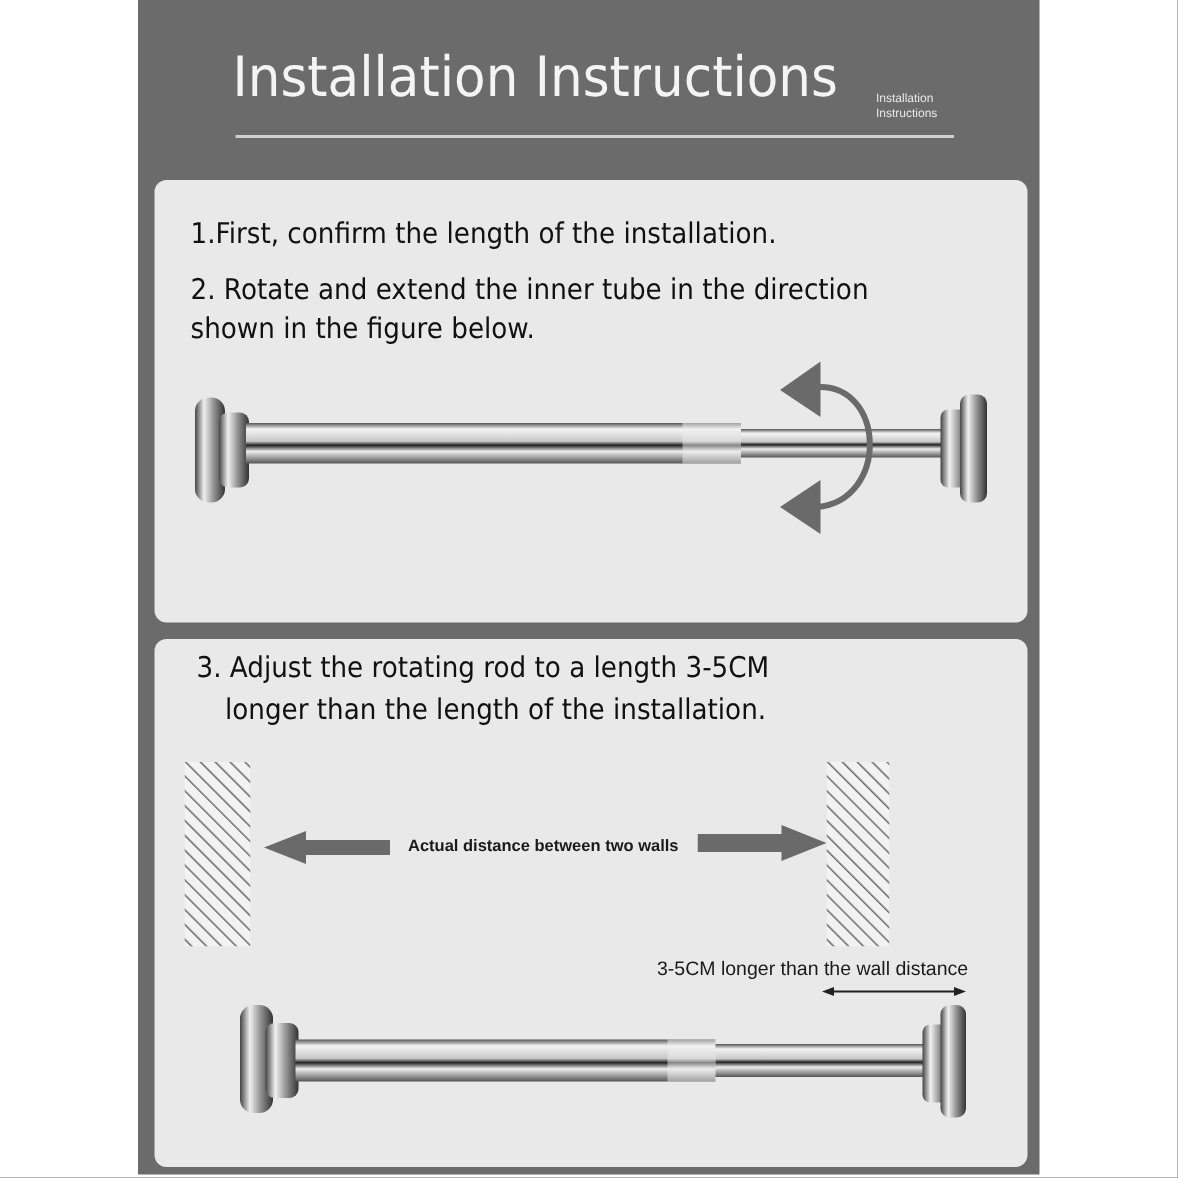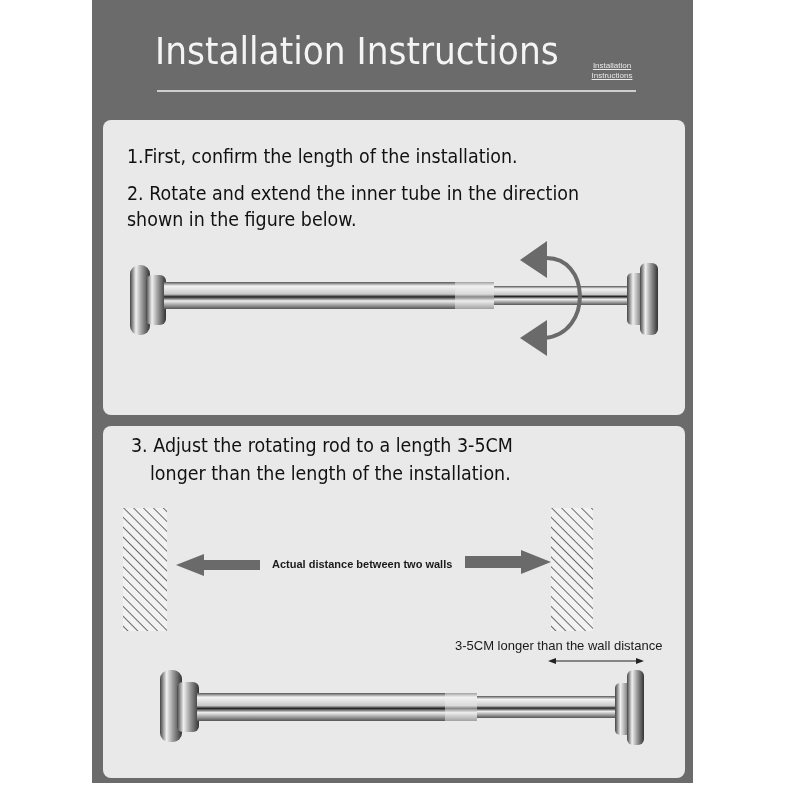--- a/index.html
+++ b/index.html
@@ -1,29 +1,29 @@
 <!DOCTYPE html>
 <html><head>
 <meta charset="utf-8">
 <style>
   html, body { margin:0; padding:0; }
   body { width:785px; height:785px; background:#ffffff; position:relative; overflow:hidden;
          font-family:"Liberation Sans", "DejaVu Sans", sans-serif; }
   .panel { position:absolute; left:92px; top:0; width:601px; height:783px; background:#6b6b6b; }
   .title { position:absolute; left:155px; top:30px; font-size:37px; color:#f4f4f4; letter-spacing:0px;
            font-family:"DejaVu Sans", sans-serif; font-weight:normal; transform:scaleX(0.93); transform-origin:left; }
-  .subtitle { position:absolute; left:584px; top:61px; font-size:8px; line-height:10px; color:#e8e8e8; text-align:center; width:56px;text-decoration:underline; }
+  .subtitle { position:absolute; left:584px; top:61px; font-size:8px; line-height:10px; color:#e8e8e8; text-align:left; width:56px; }
   .rule { position:absolute; left:157px; top:90px; width:479px; height:2px; background:#cfcfcf; }
   .card { position:absolute; left:103px; width:582px; background:#e9e9e9; border-radius:8px; }
   .card1 { top:120px; height:295px; }
   .card2 { top:426px; height:352px; }
   .step { position:absolute; color:#111; font-size:19px; line-height:26px; font-family:"DejaVu Sans", sans-serif;
           transform:scaleX(0.92); transform-origin:left; white-space:nowrap; }
   .dist-label { position:absolute; left:272px; top:558px; font-size:11px; color:#1a1a1a; white-space:nowrap;font-weight:bold; }
-  .ext-label { position:absolute; left:455px; top:638px; font-size:13px; color:#1a1a1a; white-space:nowrap; }
+  .ext-label { position:absolute; left:438px; top:638px; font-size:13px; color:#1a1a1a; white-space:nowrap; }
   svg { position:absolute; }
 </style>
 </head>
 <body>
 
 <div class="panel"></div>
 
 <div class="title">Installation Instructions</div>
 <div class="subtitle">
   <div>Installation</div>

